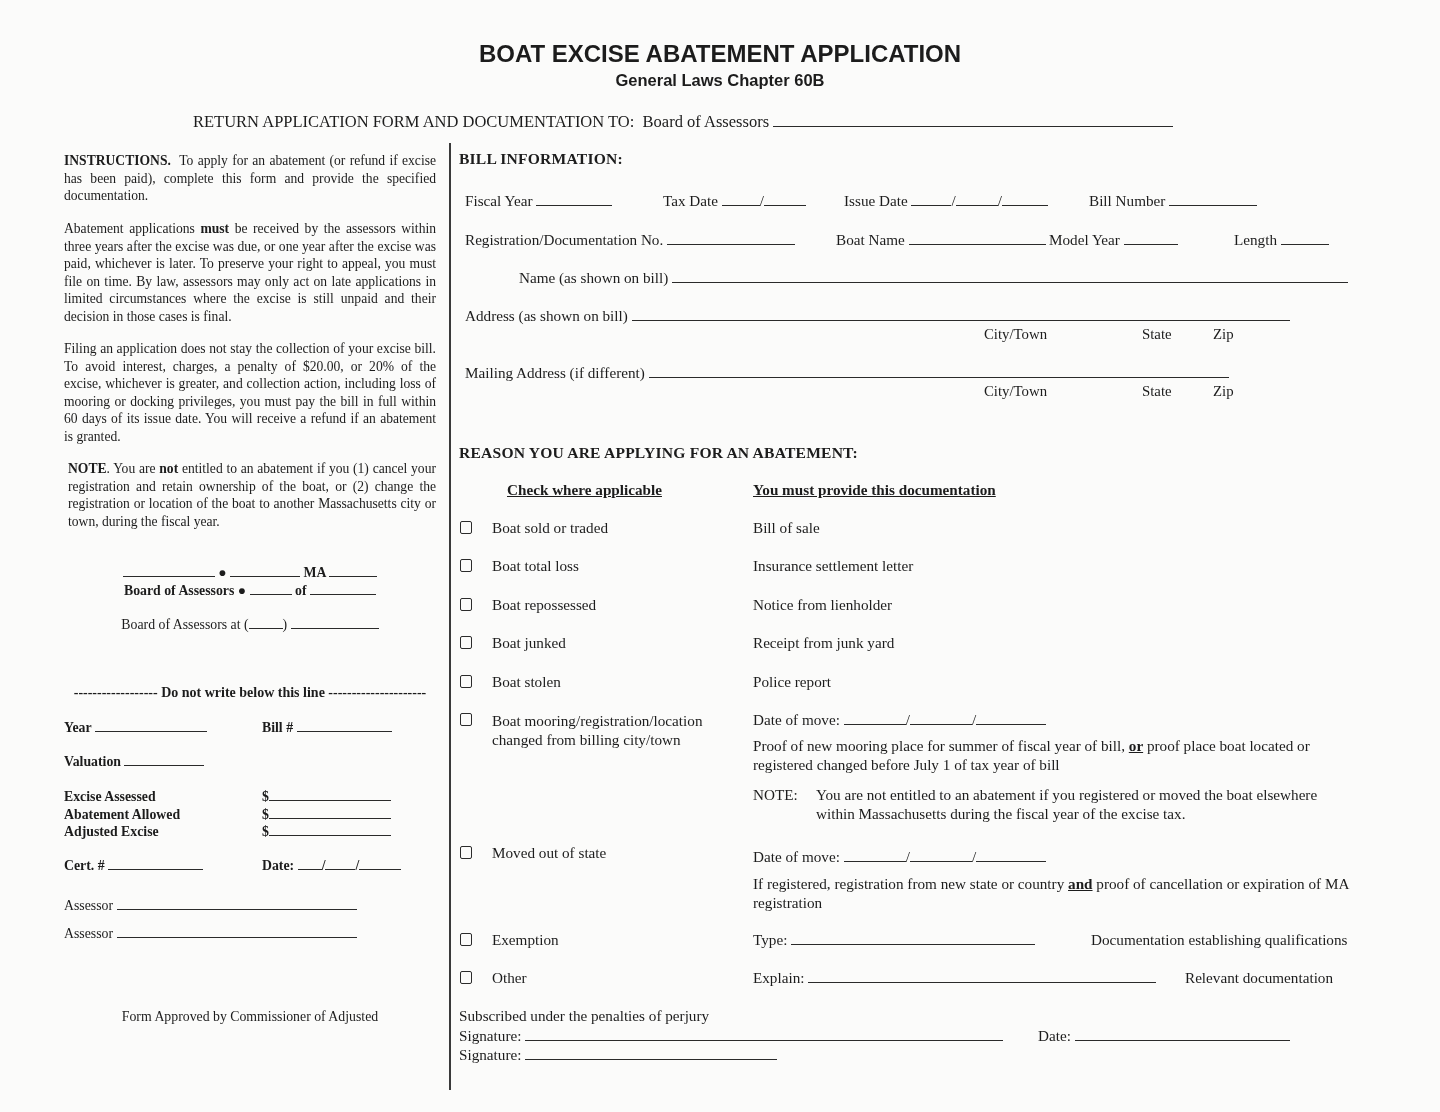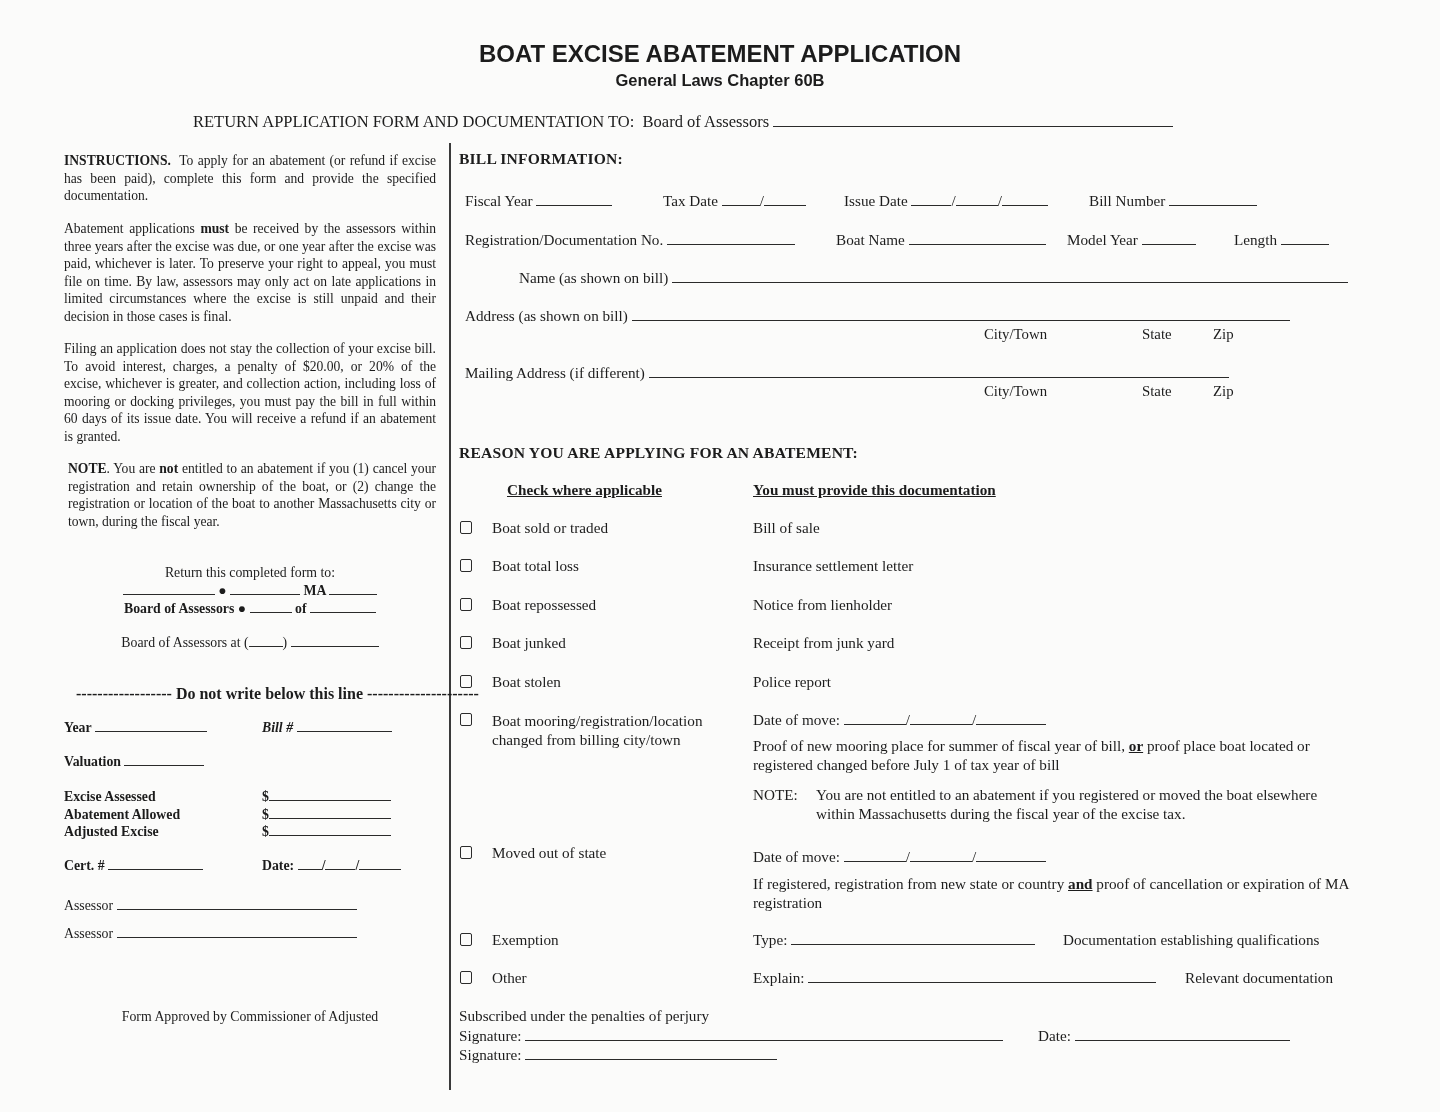--- a/index.html
+++ b/index.html
@@ -58,21 +58,20 @@
 
   <div class="abs para" style="left:0;top:190px;width:372px;">
     <span>Filing an application does not stay the collection of your excise bill.  To avoid interest, charges, a penalty of $20.00, or 20% of the excise, whichever is greater, and collection action, including loss of mooring or docking privileges, you must pay the bill in full within 60 days of its issue date.  You will receive a refund if an abatement is granted.</span>
   </div>
 
   <div class="abs para" style="left:4px;top:310px;width:368px;">
     <span class="b">NOTE</span><span>.  You are </span><span class="b">not</span><span> entitled to an abatement if you (1) cancel your registration and retain ownership of the boat, or (2) change the registration or location of the boat to another Massachusetts city or town, during the fiscal year.</span>
   </div>
 
   <div class="abs c" style="left:0;top:414px;width:372px;font-size:13.8px;line-height:18px;">
-    <div>Return this completed form to:</div>
     <div class="b">
       <span class="bl" style="width:92px;"></span>
       <span>●</span>
       <span class="bl" style="width:70px;"></span>
       <span>MA</span>
       <span class="bl" style="width:48px;"></span>
     </div>
     <div class="b">
       <span>Board of Assessors</span>
       <span>●</span>
@@ -80,26 +79,26 @@
       <span>of</span>
       <span class="bl" style="width:66px;"></span>
     </div>
     <div style="margin-top:16px;">
       <span>Board of Assessors at</span>
       <span>(</span><span class="bl" style="width:34px;"></span><span>)</span>
       <span class="bl" style="width:88px;"></span>
     </div>
   </div>
 
-  <div class="abs b c" style="left:12px;top:535px;width:372px;font-size:16px;white-space:nowrap;">------------------ Do not write below this line ---------------------</div>
+  <div class="abs b c" style="left:0;top:535px;width:372px;font-size:14px;white-space:nowrap;">------------------ Do not write below this line ---------------------</div>
 
   <div class="abs b" style="left:0;top:570px;width:372px;font-size:13.8px;">
     <span>Year</span>
     <span class="bl" style="width:112px;"></span>
-    <span style="position:absolute;left:198px;font-style:italic;">
+    <span style="position:absolute;left:198px;">
       <span>Bill #</span>
       <span class="bl" style="width:95px;"></span>
     </span>
   </div>
 
   <div class="abs b" style="left:0;top:604px;font-size:13.8px;">
     <span>Valuation</span>
     <span class="bl" style="width:80px;"></span>
   </div>
 
@@ -166,21 +165,21 @@
 
   <div class="abs" style="left:0;top:81px;width:930px;white-space:nowrap;">
     <span style="position:absolute;left:6px;">
       <span>Registration/Documentation No.</span>
       <span class="bl" style="width:128px;"></span>
     </span>
     <span style="position:absolute;left:377px;">
       <span>Boat Name</span>
       <span class="bl" style="width:137px;"></span>
     </span>
-    <span style="position:absolute;left:608px;">
+    <span style="position:absolute;left:590px;">
       <span>Model Year</span>
       <span class="bl" style="width:54px;"></span>
     </span>
     <span style="position:absolute;left:775px;">
       <span>Length</span>
       <span class="bl" style="width:48px;"></span>
     </span>
   </div>
 
   <div class="abs" style="left:0;top:119px;width:930px;white-space:nowrap;">
@@ -269,21 +268,21 @@
     </div>
   </div>
 
   <div class="abs" style="left:0;top:781px;width:930px;">
     <span class="cb" style="top:2px;"></span>
     <span class="rowlabel">Exemption</span>
     <span class="doccol" style="white-space:nowrap;">
       <span>Type:</span>
       <span class="bl" style="width:244px;"></span>
     </span>
-    <span style="position:absolute;left:604px;top:0;">Documentation establishing qualifications</span>
+    <span style="position:absolute;left:632px;top:0;">Documentation establishing qualifications</span>
   </div>
 
   <div class="abs" style="left:0;top:819px;width:930px;">
     <span class="cb" style="top:2px;"></span>
     <span class="rowlabel">Other</span>
     <span class="doccol" style="white-space:nowrap;">
       <span>Explain:</span>
       <span class="bl" style="width:348px;"></span>
     </span>
     <span style="position:absolute;left:726px;top:0;">Relevant documentation</span>

